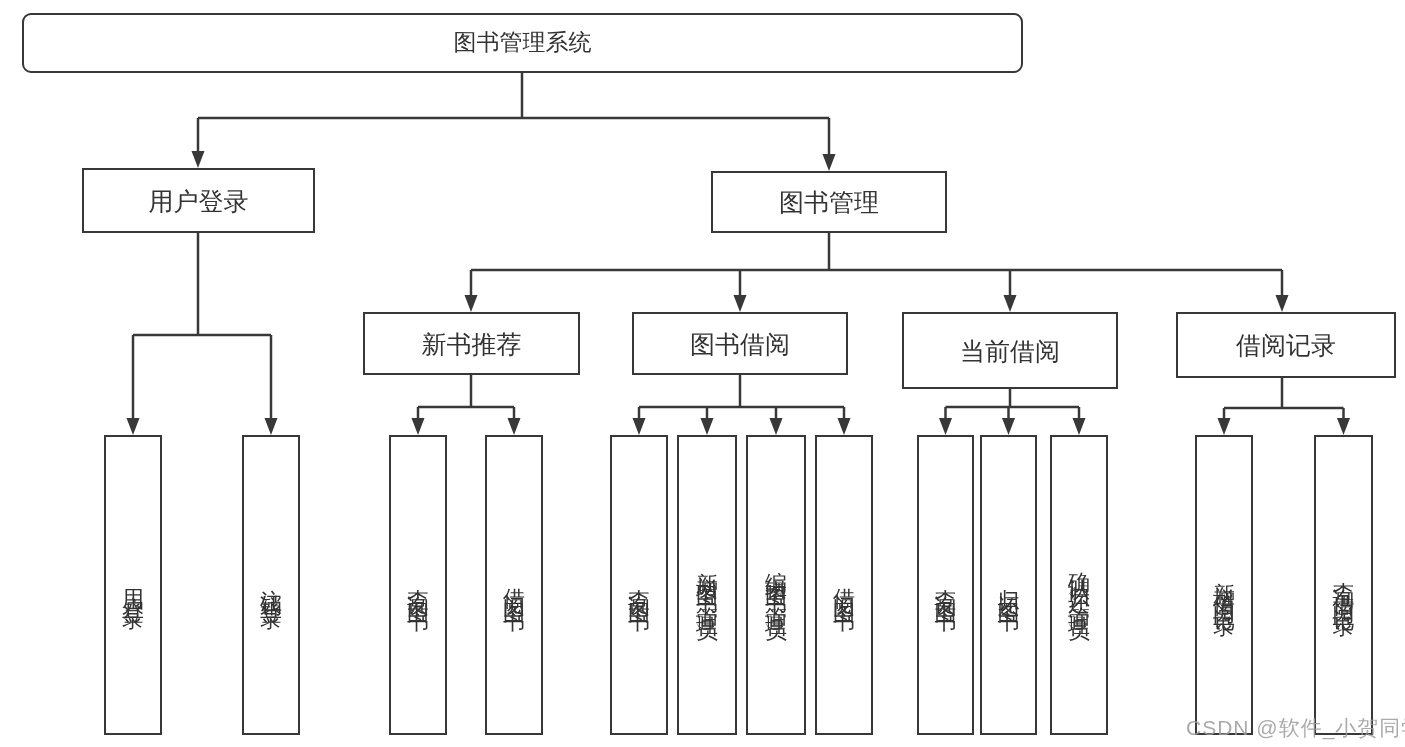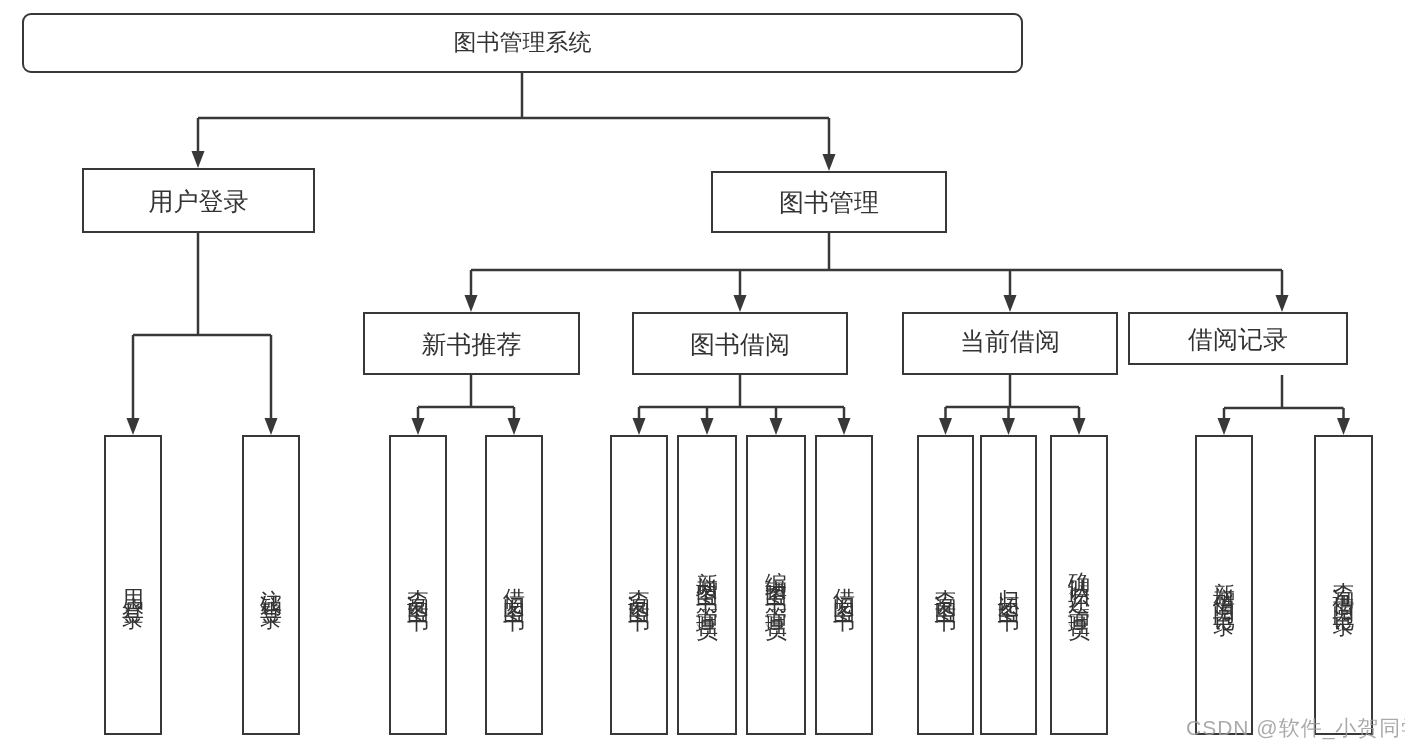--- a/index.html
+++ b/index.html
@@ -144,24 +144,24 @@
   <div class="node lvl" style="left:711px; top:171px; width:236px; height:62px;">
     <span>图书管理</span>
   </div>
 
   <div class="node lvl" style="left:632px; top:312px; width:216px; height:63px;">
     <span>图书借阅</span>
   </div>
   <div class="node lvl" style="left:363px; top:312px; width:217px; height:63px;">
     <span>新书推荐</span>
   </div>
-  <div class="node lvl" style="left:902px; top:312px; width:216px; height:63px;font-family:Liberation Mono, monospace;">
+  <div class="node lvl" style="left:902px; top:312px; width:216px; height:77px;">
     <span>当前借阅</span>
   </div>
-  <div class="node lvl" style="left:1128px; top:312px; width:220px; height:53px;">
+  <div class="node lvl" style="left:1176px; top:312px; width:220px; height:66px;">
     <span>借阅记录</span>
   </div>
 
   <div class="leaf" style="left:104px; width:58px;">用户登录</div>
   <div class="leaf" style="left:242px; width:58px;">注销登录</div>
 
   <div class="leaf" style="left:389px; width:58px;">查询图书</div>
   <div class="leaf" style="left:485px; width:58px;">借阅图书</div>
 
   <div class="leaf" style="left:610px; width:58px;">查询图书</div>

